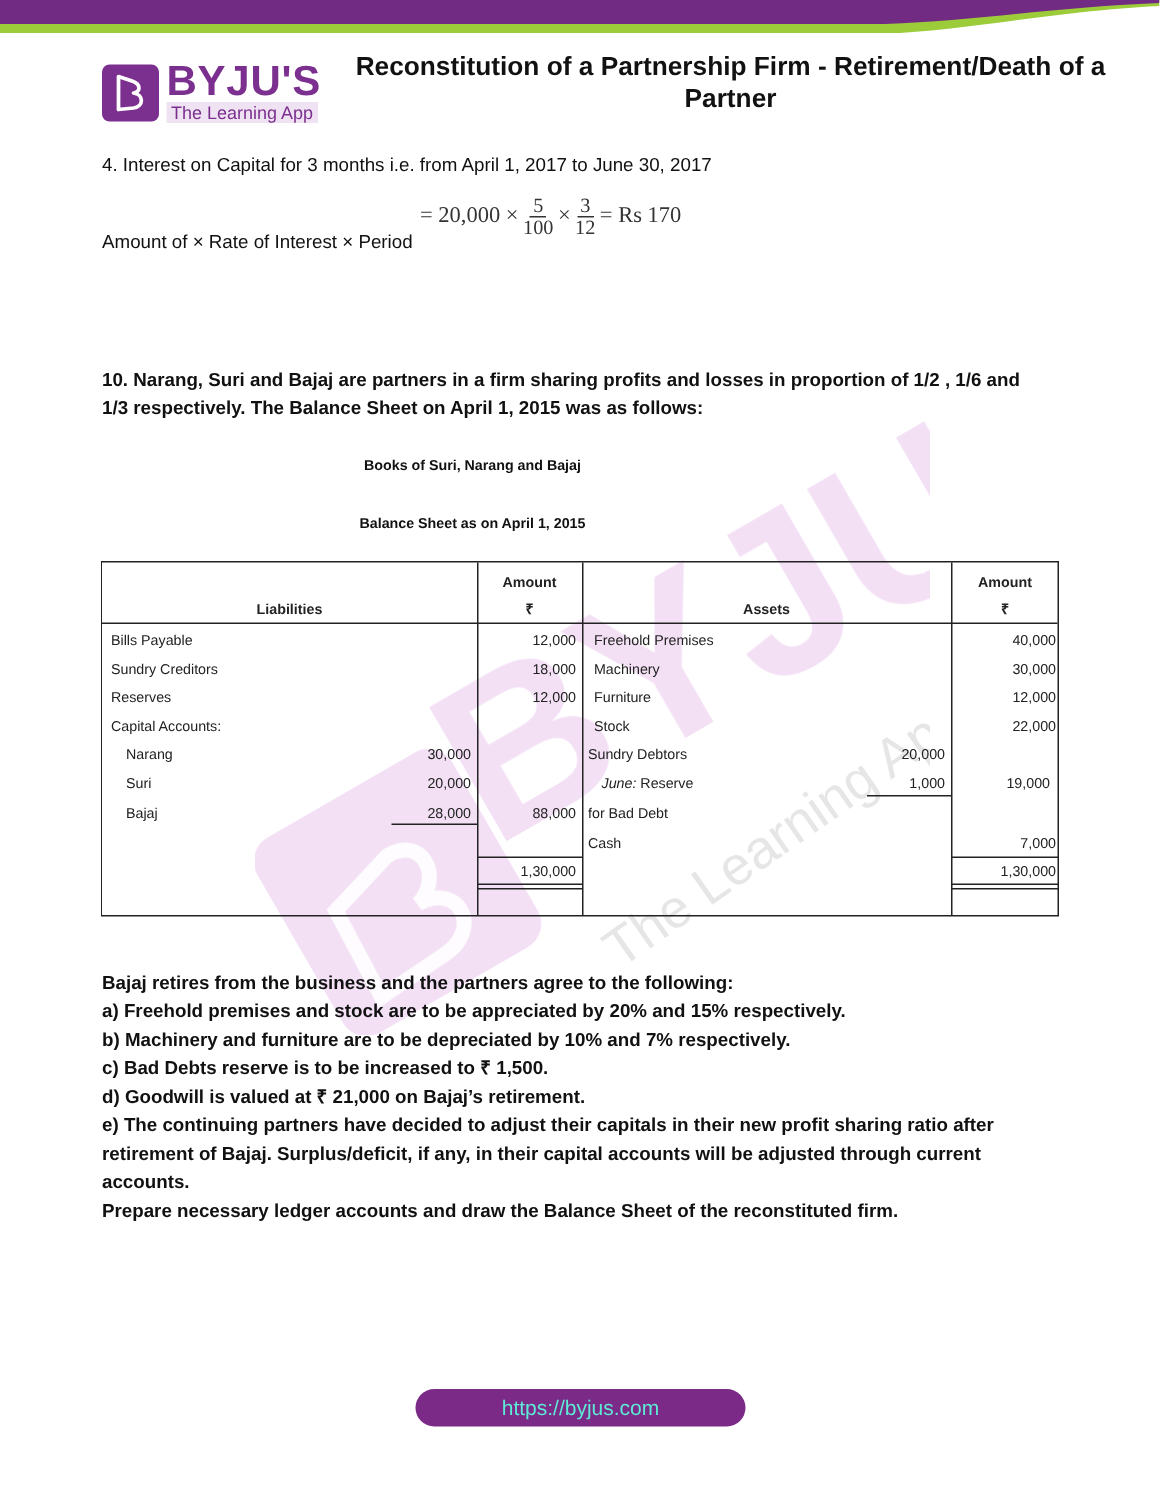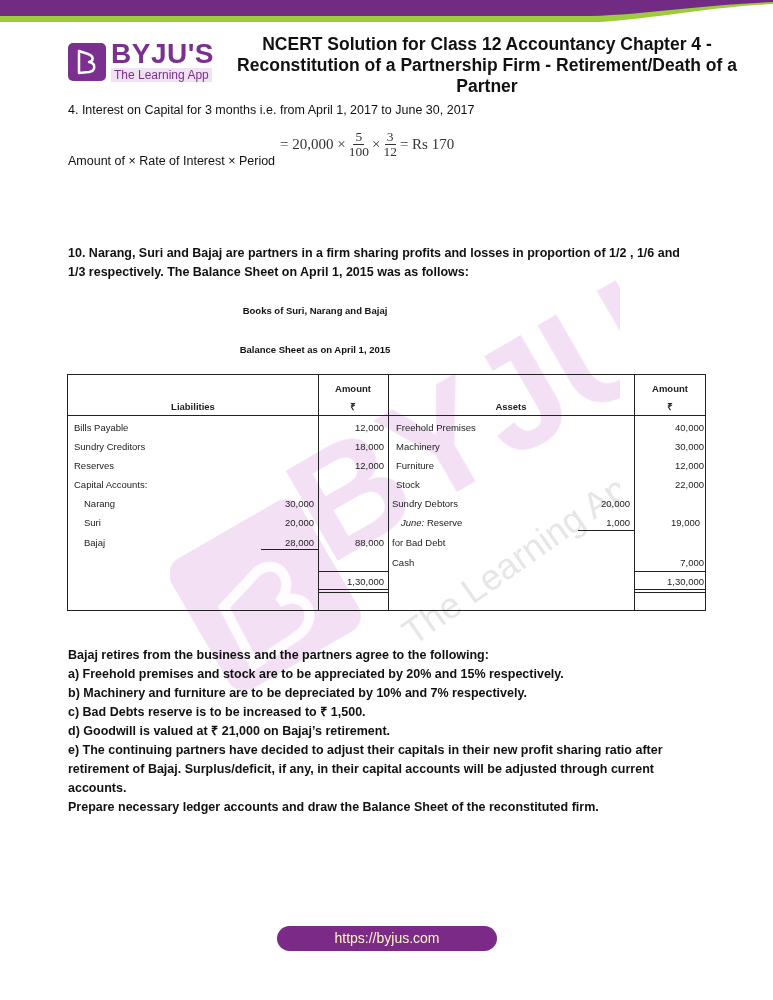--- a/index.html
+++ b/index.html
@@ -46,21 +46,21 @@
     border: 1.5px solid #222; box-sizing: border-box;
   }
   .vline { position: absolute; top: 0; bottom: 0; border-left: 1.5px solid #222; }
   .hline { position: absolute; border-top: 1.2px solid #222; }
   .cell { position: absolute; font-size: 9.5px; color: #222; white-space: nowrap; line-height: 12px; }
   .hdr { font-weight: bold; }
   .r { text-align: right; }
   .ital { font-style: italic; }
   .footer-pill {
     position: absolute; left: 277px; top: 926px; width: 220px; height: 25px; border-radius: 13px;
-    background: #7b2a87; color: #fef9c3; text-align: center; font-size: 14px; line-height: 25px;
+    background: #7b2a87; color: #5eead4; text-align: center; font-size: 14px; line-height: 25px;
   }
 </style>
 </head>
 <body>
 
 <div class="top-band">
   <svg width="773" height="26" viewBox="0 0 773 26">
     <path d="M0 0 H773 V4 C700 8 660 18 600 22 L0 22 Z" fill="#9ccc3a"></path>
     <path d="M0 0 H773 V2 C700 5 650 14 590 16 L0 16 Z" fill="#722b82"></path>
   </svg>
@@ -70,21 +70,20 @@
   <div class="logo-box">
     <svg width="24" height="26" viewBox="0 0 24 26">
       <path d="M4 2 L13 5 C19 7 19 12 14 13 C21 14 21 22 14 23 L4 24 Z" fill="none" stroke="#fff" stroke-width="2.5" stroke-linejoin="round"></path>
     </svg>
   </div>
   <div class="logo-word">BYJU'S</div>
   <div class="logo-tag">The Learning App</div>
 </div>
 
 <div class="doc-title">
-  <div>NCERT Solution for Class 12 Accountancy Chapter 4 -</div>
   <div>Reconstitution of a Partnership Firm - Retirement/Death of a</div>
   <div>Partner</div>
 </div>
 
 <div class="txt" style="left:68px; top:101px;">4. Interest on Capital for 3 months i.e. from April 1, 2017 to June 30, 2017</div>
 <div class="formula">
   <span>= 20,000 ×</span>
   <span class="frac">
     <span class="num">5</span>
     <span>100</span>

